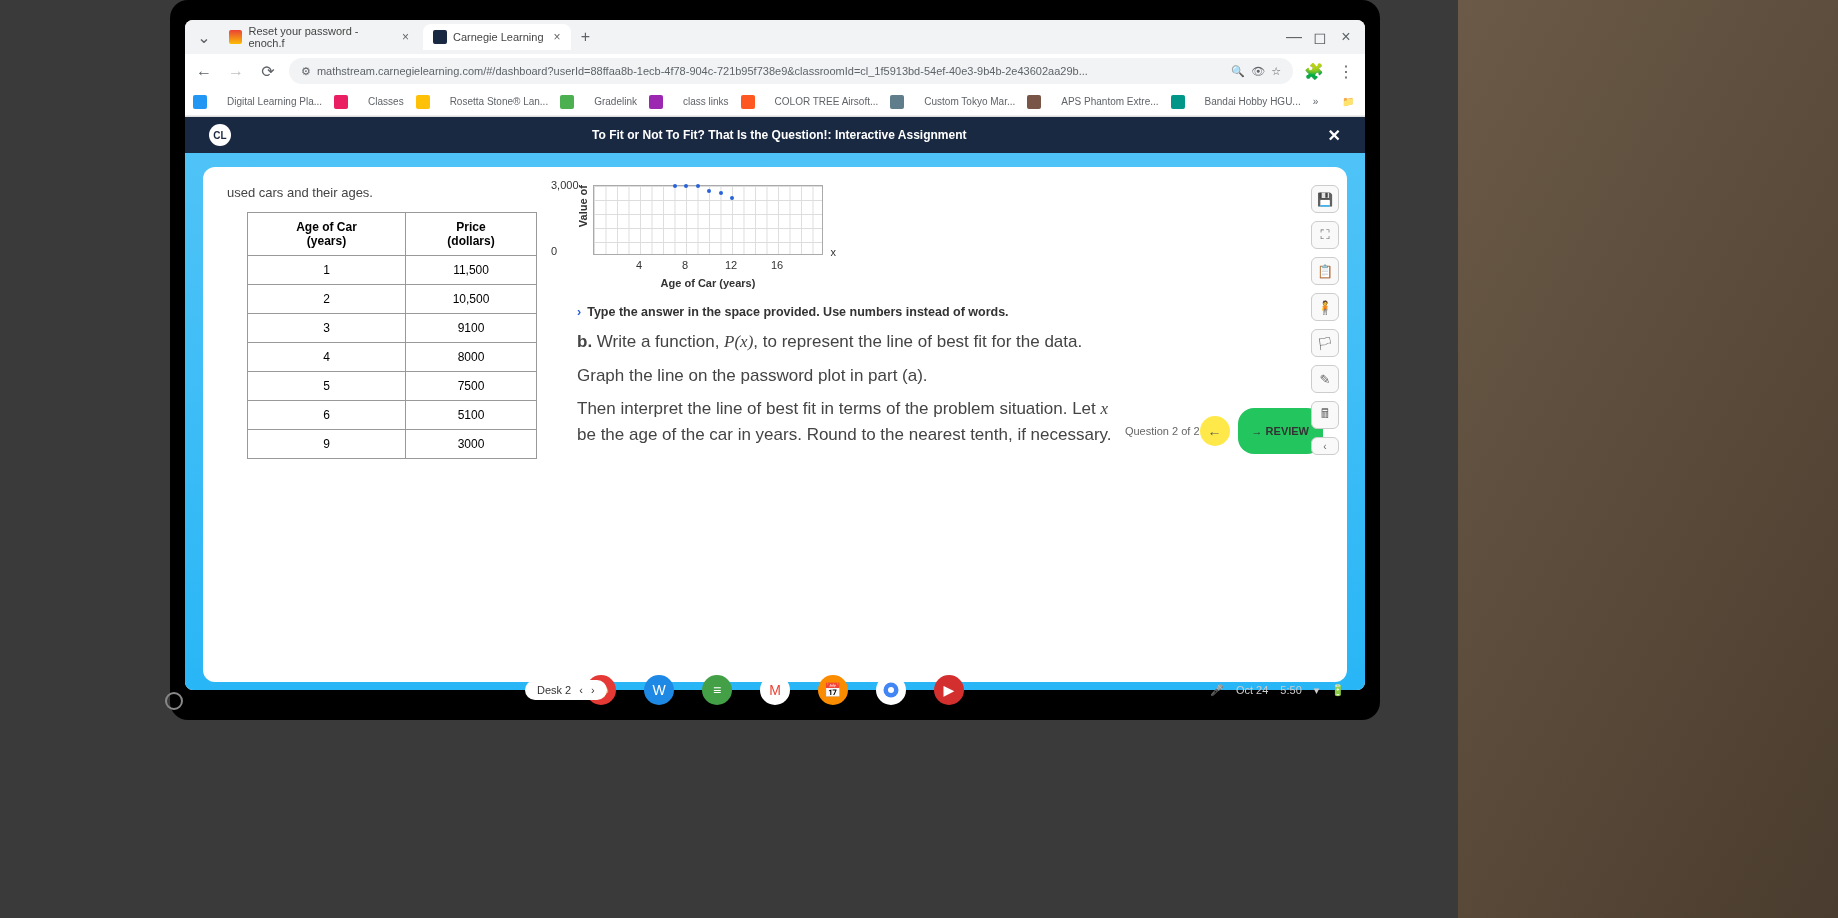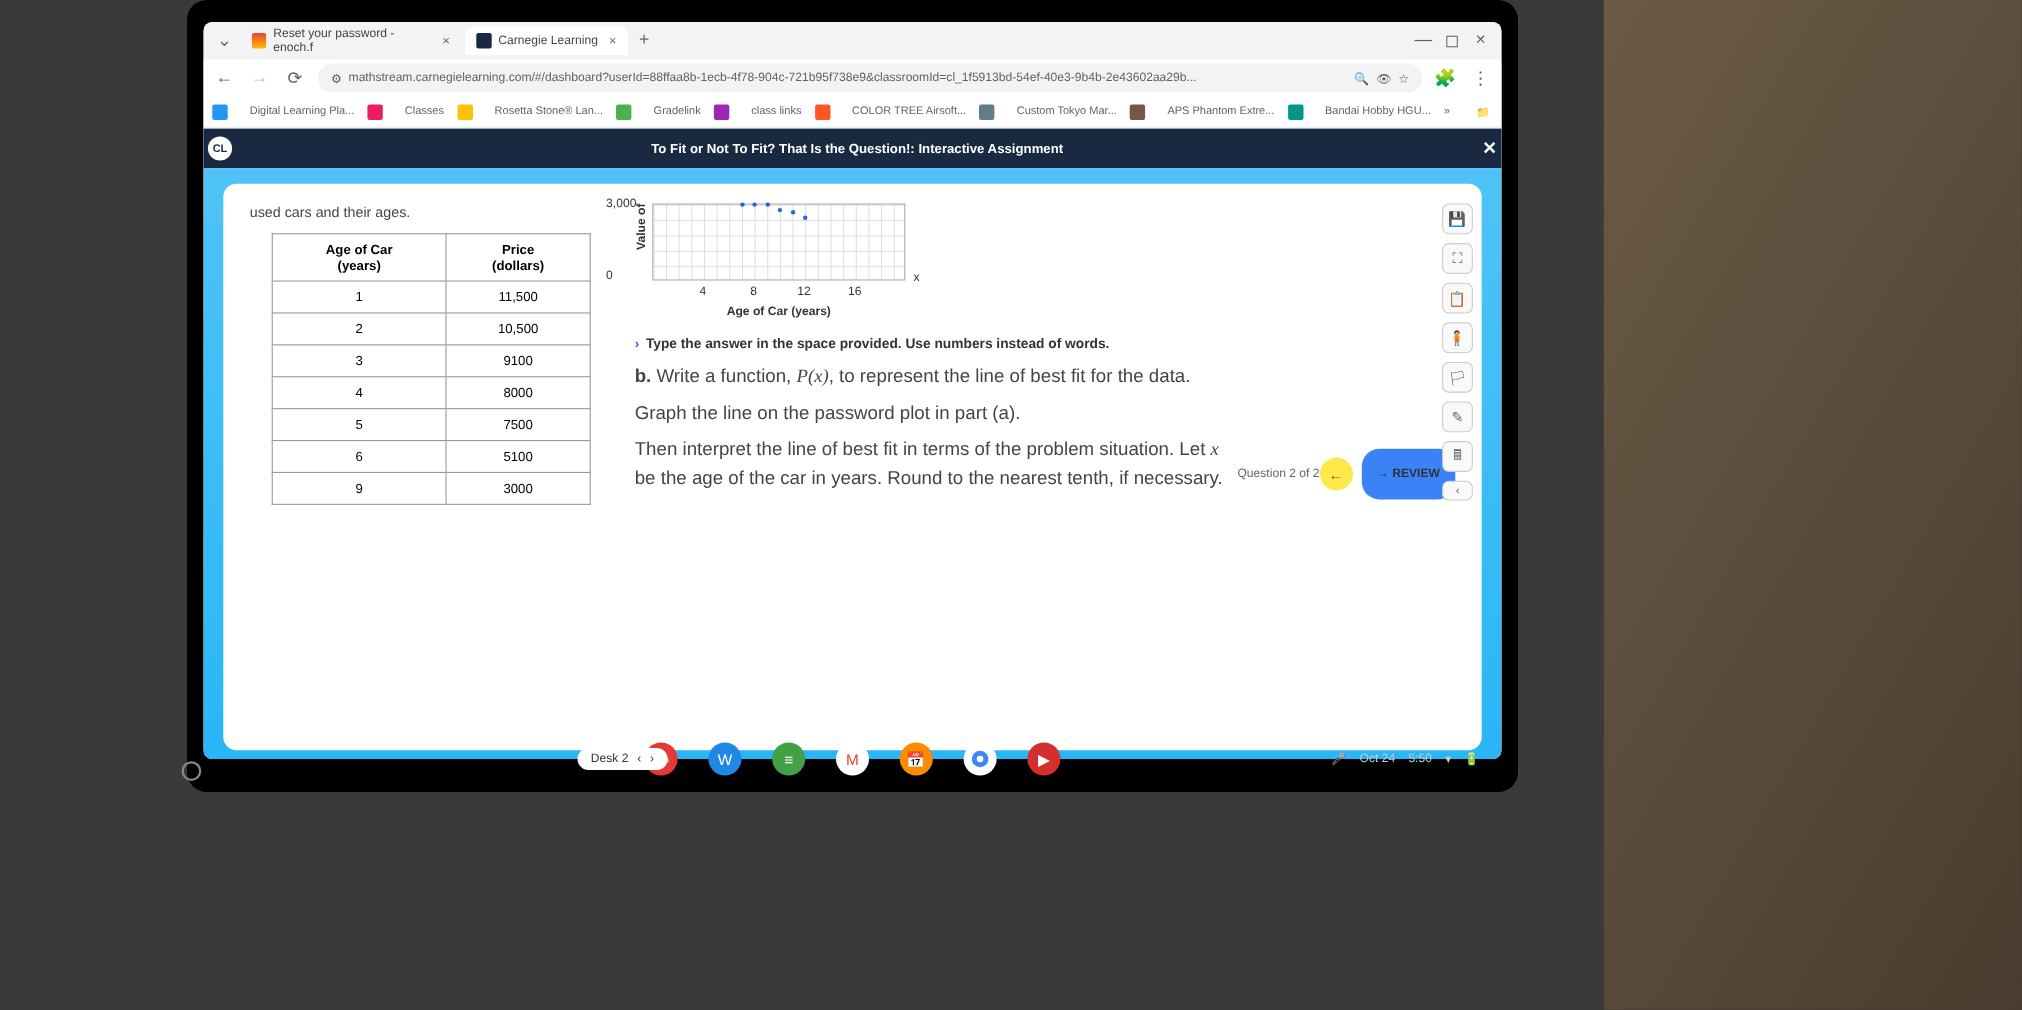--- a/index.html
+++ b/index.html
@@ -11,21 +11,21 @@
 .tab{display:flex;align-items:center;gap:6px;padding:6px 10px;font-size:11px;color:#444;border-radius:8px 8px 0 0;max-width:200px}
 .tab.active{background:#fff}
 .tab-icon{width:14px;height:14px;display:inline-block}
 .tab-close{color:#666;font-size:12px;margin-left:4px}
 .nav-row{display:flex;align-items:center;height:34px;padding:0 8px;gap:10px;background:#fff}
 .nav-btn{width:22px;height:22px;display:flex;align-items:center;justify-content:center;color:#5f6368;border-radius:50%}
 .url-bar{flex:1;background:#f1f3f4;border-radius:16px;height:26px;display:flex;align-items:center;padding:0 12px;font-size:11px;color:#5f6368;gap:6px}
 .bookmark-row{display:flex;align-items:center;height:28px;padding:0 8px;gap:12px;font-size:10px;color:#5f6368;background:#fff;border-bottom:1px solid #eee;overflow:hidden}
 .bm{display:flex;align-items:center;gap:20px;white-space:nowrap}
 .bm-icon{width:14px;height:14px;display:inline-block;border-radius:2px}
-.header-bar{background:#1a2942;color:#fff;display:flex;align-items:center;height:36px;padding:0 4px;position:relative}
+.header-bar{background:#1a2942;color:#fff;display:flex;align-items:center;height:36px;padding:0 24px;position:relative}
 .cl-logo{background:#fff;color:#1a2942;border-radius:50%;width:22px;height:22px;font-size:10px;font-weight:bold;display:flex;align-items:center;justify-content:center}
 .header-title{flex:1;text-align:center;font-size:12px;font-weight:600}
 .close-x{font-size:16px;font-weight:bold}
 .blue-band{background:linear-gradient(#4fc3f7,#29b6f6);flex:1;padding:14px 18px 8px;display:flex;flex-direction:column;position:relative}
 .card{background:#fff;border-radius:12px;flex:1;padding:18px 24px 14px;position:relative;display:flex;flex-direction:row;overflow:hidden}
 .content{display:flex;gap:30px;flex:1}
 .left{flex:0 0 320px}
 .right{flex:1;display:flex;flex-direction:column;font-size:12px;color:#333}
 .context{font-size:13px;color:#444;margin-bottom:12px}
 table.data{border-collapse:collapse;margin-left:20px;width:290px}
@@ -43,21 +43,21 @@
 .instr{display:flex;gap:6px;color:#333;font-weight:700;font-size:12.5px;margin:6px 0 10px}
 .caret{color:#2962d9}
 .body-text{font-size:17px;color:#444;line-height:1.5;margin-bottom:8px}
 .fn{font-family:'Times New Roman',serif;font-style:italic}
 .sidebar{position:absolute;right:8px;top:18px;display:flex;flex-direction:column;gap:8px}
 .sbtn{width:28px;height:28px;border:1px solid #ccc;border-radius:6px;background:#f9f9f9;display:flex;align-items:center;justify-content:center;font-size:13px;color:#666}
 .footer{display:flex;align-items:center;justify-content:space-between;margin-top:8px}
 .qnum{font-size:11px;color:#666}
 .review-wrap{display:flex;align-items:center;gap:8px}
 .back-circ{width:30px;height:30px;border-radius:50%;background:#ffe94a;display:flex;align-items:center;justify-content:center;color:#555;font-size:14px}
-.review-btn{background:#3b82f6;border-radius:16px;padding:17px 14px;font-size:11px;font-weight:700;color:#333}
+.review-btn{background:#22c55e;border-radius:16px;padding:17px 14px;font-size:11px;font-weight:700;color:#333}
 .taskbar{position:absolute;bottom:10px;left:15px;right:15px;height:40px;display:flex;align-items:center;justify-content:center;gap:28px}
 .tcirc{width:30px;height:30px;border-radius:50%;display:flex;align-items:center;justify-content:center;font-size:14px;color:#fff}
 .desk-pill{position:absolute;left:340px;background:#fff;border-radius:16px;padding:4px 12px;font-size:11px;color:#333;display:flex;gap:8px;align-items:center}
 .tray{position:absolute;right:20px;color:#ccc;font-size:11px;display:flex;gap:12px;align-items:center}
 .circle-btn{position:absolute;left:-5px;bottom:10px;width:18px;height:18px;border:2px solid #888;border-radius:50%}
 .desk-right{position:absolute;right:0;top:0;width:380px;height:918px;background:linear-gradient(120deg,#6b5a47,#4a3c2e)}
 .sbtn.collapse{height:18px;font-size:10px}
 </style>
 </head>
 <body>

